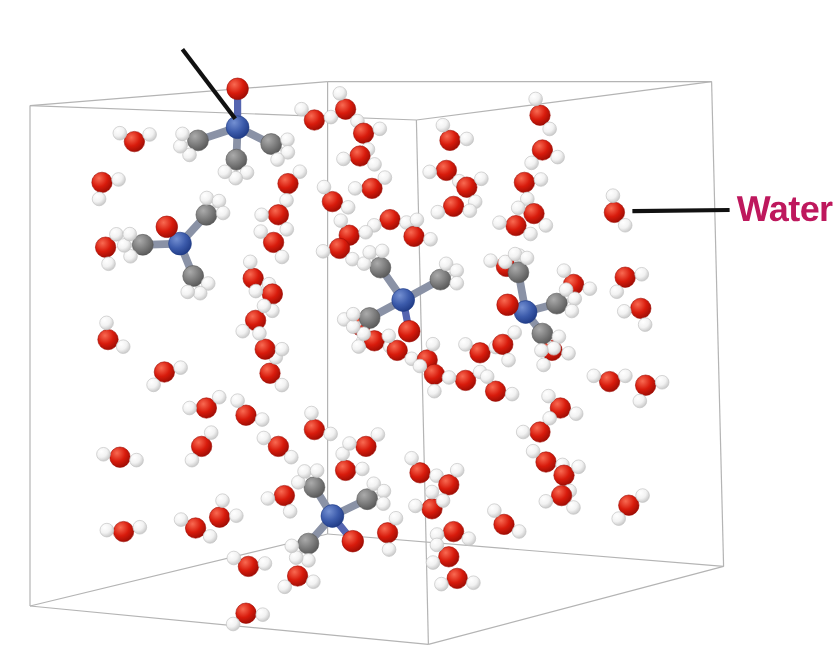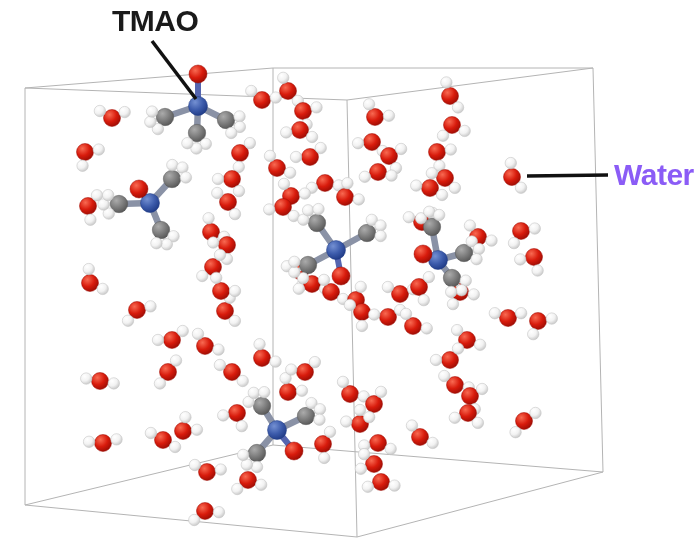--- a/index.html
+++ b/index.html
@@ -743,15 +743,14 @@
           <circle cx="243.12748075311427" cy="454.8849959535195" r="5.7" fill="url(#gH)" stroke="#c6c6c6" stroke-width="0.6"></circle>
           <circle cx="277" cy="430" r="9.5" fill="url(#gN)" stroke="#1f3a85" stroke-width="0.5"></circle>
           <circle cx="294" cy="451" r="9" fill="url(#gO)" stroke="#9c0c04" stroke-width="0.5"></circle>
         </g>
       </g>
       <g>
         <line x1="152" y1="41" x2="196" y2="99" stroke="#111111" stroke-width="3.5" stroke-linecap="butt"></line>
         <line x1="527" y1="176" x2="608" y2="175" stroke="#111111" stroke-width="3.5" stroke-linecap="butt"></line>
       </g>
     </svg>
-  <div class="mol-label" id="tmao-label" style="left: 112px; top: 6px; font-size: 30px; color: rgb(26, 26, 26);">TMAO</div>
-  <div class="mol-label" id="water-label" style="left: 614px; top: 160px; font-size: 30px; color: #8b5cf6;">Water</div>
+  <div class="mol-label" id="water-label" style="left: 614px; top: 160px; font-size: 30px; color: #be185d;">Water</div>
 </div>
 
 </body></html>

